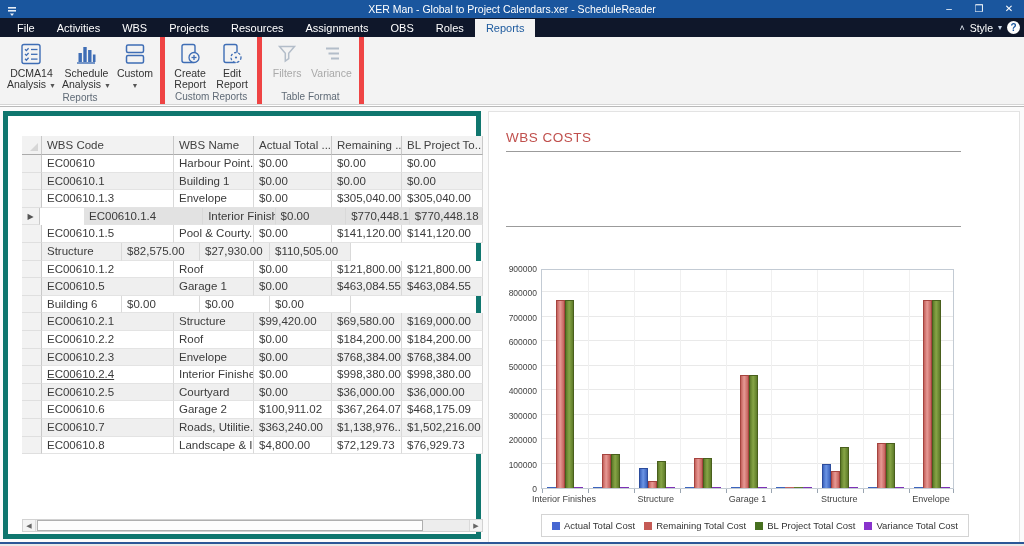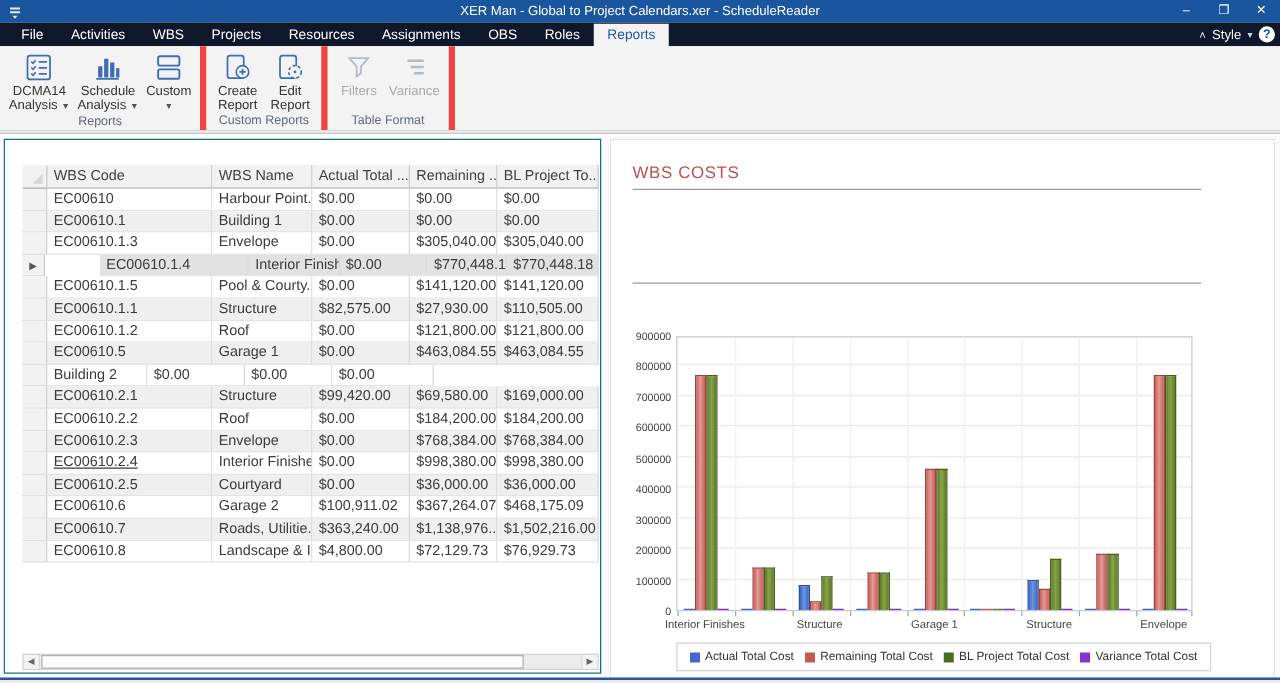--- a/index.html
+++ b/index.html
@@ -38,21 +38,21 @@
   .rbtn.disabled { cursor:default; }
   .rbtn.disabled .lbl { color:#A9A9A9; }
   .caret { font-size:7px; color:#555; }
   .rgroup-label { text-align:center; font-size:10px; color:#5F6A76; height:14px; line-height:13px; }
 
   
   .workspace { position:absolute; top:106px; left:0; width:1024px; height:436px; background:#FBFBFB;
     border-top:1px solid #B9B9B9; }
 
   
-  .left-panel { position:absolute; left:3px; top:4px; width:478px; height:428px; background:#FFF; border:1px solid #0f766e; }
+  .left-panel { position:absolute; left:3px; top:4px; width:478px; height:428px; background:#FFF; border:5px solid #0f766e; }
   .grid { position:absolute; left:14px; top:20px; width:461px; }
   .grow { display:flex; width:461px; }
   .gcell { border-right:1px solid #D9D9D9; border-bottom:1px solid #E3E3E3; font-size:11.5px; color:#3B3B3B;
     padding:0 0 0 5px; overflow:hidden; white-space:nowrap; }
   .ghead .gcell { background:#F2F2F2; border-right:1px solid #C9C9C9; border-bottom:1px solid #ABABAB;
     color:#3F3F3F; height:19px; line-height:18px; }
   .gsel { background:#F2F2F2; border-right:1px solid #C9C9C9; border-bottom:1px solid #DFDFDF;
     text-align:center; font-size:8px; color:#555; padding:0; }
   .gcorner { position:relative; }
   .gcorner:after { content:""; position:absolute; right:3px; bottom:3px; width:0; height:0;
@@ -266,21 +266,20 @@
           <div class="grow row-even">
             <div class="gcell gsel gdata" style="width: 20px;"></div>
             <div class="gcell gdata" style="width: 132px;">EC00610.1.5</div>
             <div class="gcell gdata" style="width: 80px;">Pool &amp; Courty...</div>
             <div class="gcell gdata" style="width: 78px;">$0.00</div>
             <div class="gcell gdata" style="width: 70px;">$141,120.00</div>
             <div class="gcell gdata" style="width: 81px;">$141,120.00</div>
           </div>
           <div class="grow row-odd">
             <div class="gcell gsel gdata" style="width: 20px;"></div>
-            <div class="gcell gdata" style="width: 132px;">EC00610.1.1</div>
             <div class="gcell gdata" style="width: 80px;">Structure</div>
             <div class="gcell gdata" style="width: 78px;">$82,575.00</div>
             <div class="gcell gdata" style="width: 70px;">$27,930.00</div>
             <div class="gcell gdata" style="width: 81px;">$110,505.00</div>
           </div>
           <div class="grow row-even">
             <div class="gcell gsel gdata" style="width: 20px;"></div>
             <div class="gcell gdata" style="width: 132px;">EC00610.1.2</div>
             <div class="gcell gdata" style="width: 80px;">Roof</div>
             <div class="gcell gdata" style="width: 78px;">$0.00</div>
@@ -290,21 +289,21 @@
           <div class="grow row-odd">
             <div class="gcell gsel gdata" style="width: 20px;"></div>
             <div class="gcell gdata" style="width: 132px;">EC00610.5</div>
             <div class="gcell gdata" style="width: 80px;">Garage 1</div>
             <div class="gcell gdata" style="width: 78px;">$0.00</div>
             <div class="gcell gdata" style="width: 70px;">$463,084.55</div>
             <div class="gcell gdata" style="width: 81px;">$463,084.55</div>
           </div>
           <div class="grow row-even">
             <div class="gcell gsel gdata" style="width: 20px;"></div>
-            <div class="gcell gdata" style="width: 80px;">Building 2</div>
+            <div class="gcell gdata" style="width: 80px;">Building 6</div>
             <div class="gcell gdata" style="width: 78px;">$0.00</div>
             <div class="gcell gdata" style="width: 70px;">$0.00</div>
             <div class="gcell gdata" style="width: 81px;">$0.00</div>
           </div>
           <div class="grow row-odd">
             <div class="gcell gsel gdata" style="width: 20px;"></div>
             <div class="gcell gdata" style="width: 132px;">EC00610.2.1</div>
             <div class="gcell gdata" style="width: 80px;">Structure</div>
             <div class="gcell gdata" style="width: 78px;">$99,420.00</div>
             <div class="gcell gdata" style="width: 70px;">$69,580.00</div>

